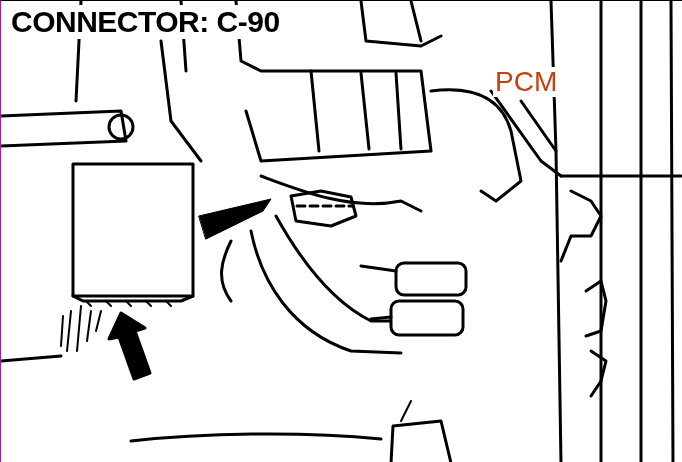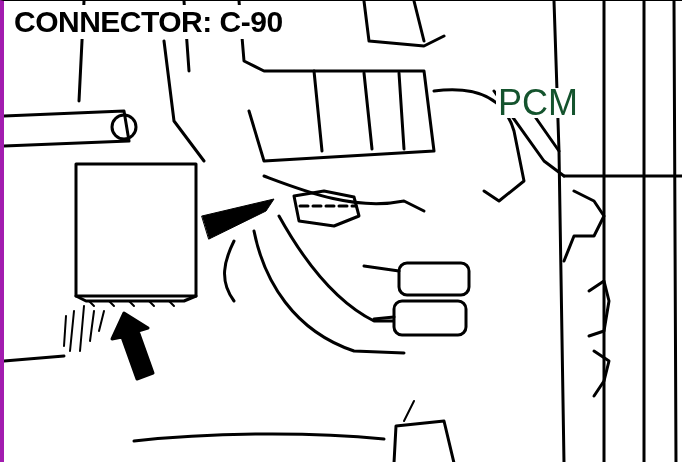--- a/index.html
+++ b/index.html
@@ -1,19 +1,19 @@
 <!DOCTYPE html>
 <html><head>
 <meta charset="utf-8">
 <style>
   html,body{margin:0;padding:0;background:#fff;}
-  .frame{position:relative;width:682px;height:462px;overflow:hidden;background:#fff;border-top:1px solid #000;border-left:4px solid #a21caf;box-sizing:border-box;}
+  .frame{position:relative;width:682px;height:462px;overflow:hidden;background:#fff;border-top:1px solid #000;border-left:1px solid #a21caf;box-sizing:border-box;}
   svg{position:absolute;left:0;top:0;}
   .title{position:absolute;left:10px;top:4px;font-family:"Liberation Sans",sans-serif;font-weight:bold;font-size:30px;letter-spacing:-0.5px;color:#000;background:#fff;line-height:34px;padding-right:4px;}
-  .pcm{position:absolute;left:492px;top:66px;font-family:"Liberation Sans",sans-serif;font-size:36px;color:#14532d;background:#fff;line-height:30px;padding:0 2px;margin-top:21px;}
+  .pcm{position:absolute;left:492px;top:66px;font-family:"Liberation Sans",sans-serif;font-size:28px;color:#c2410c;background:#fff;line-height:30px;padding:0 2px;}
   .code{position:absolute;left:516px;top:428px;font-family:"Liberation Sans",sans-serif;font-weight:bold;font-size:26px;color:#000;background:#fff;line-height:28px;}
 </style>
 </head>
 <body>
 
 <div class="frame">
   <svg width="682" height="462" viewBox="0 0 682 462" fill="none" stroke="#000" stroke-width="3" stroke-linecap="round" stroke-linejoin="round">
 
     <path d="M235 0 L240 60 L260 70 L420 70 L430 150 L260 160 L245 110"></path>
     <path d="M310 70 L318 150 M360 72 L368 148 M395 72 L400 148"></path>

